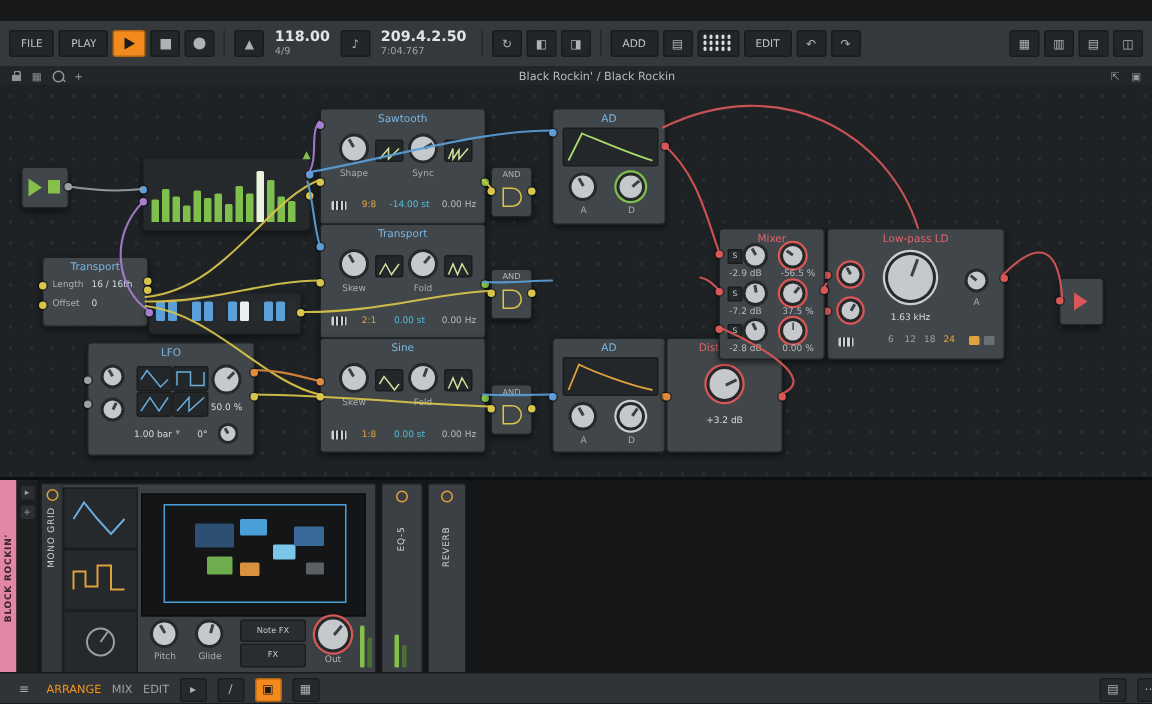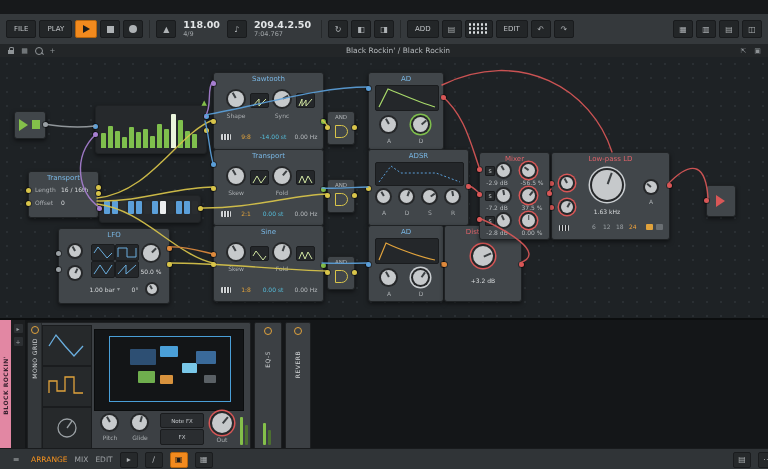--- a/index.html
+++ b/index.html
@@ -436,46 +436,20 @@
         </span>
       <span class="knob k15 rg" style="left:44px;top:44px">
           <i style="transform:translateX(-50%) rotate(50deg)"></i>
         </span>
       <span class="lbl" style="left:15px;top:65px;width:10px">A</span>
       <span class="lbl" style="left:47px;top:65px;width:10px">D</span>
       <span class="port p-b" style="left:-3px;top:13px"></span>
       <span class="port p-r" style="right:-3px;top:22px"></span>
     </div>
 
-    <div class="module" style="left:368px;top:92px;width:99px;height:75px">
-      <span class="mtitle">ADSR</span>
-      <span class="mini-disp" style="left:6px;top:12px;width:87px;height:22px">
-        <svg width="87" height="22">
-            <path d="M3,19 L15,3 L25,10 L60,10 L84,19" fill="none" stroke="#5b9fd9" stroke-width="1" stroke-dasharray="2 2"></path>
-          </svg>
-      </span>
-      <span class="knob k13" style="left:8px;top:40px">
-          <i></i>
-        </span>
-      <span class="knob k13" style="left:31px;top:40px">
-          <i style="transform:translateX(-50%) rotate(20deg)"></i>
-        </span>
-      <span class="knob k13" style="left:54px;top:40px">
-          <i style="transform:translateX(-50%) rotate(55deg)"></i>
-        </span>
-      <span class="knob k13" style="left:77px;top:40px">
-          <i style="transform:translateX(-50%) rotate(-10deg)"></i>
-        </span>
-      <span class="lbl" style="left:10px;top:60px;width:10px">A</span>
-      <span class="lbl" style="left:33px;top:60px;width:10px">D</span>
-      <span class="lbl" style="left:56px;top:60px;width:10px">S</span>
-      <span class="lbl" style="left:79px;top:60px;width:10px">R</span>
-      <span class="port p-y" style="left:-3px;top:36px"></span>
-      <span class="port p-r" style="right:-3px;top:34px"></span>
-    </div>
 
     <div class="module" style="left:368px;top:168px;width:74px;height:75px">
       <span class="mtitle">AD</span>
       <span class="mini-disp" style="left:6px;top:12px;width:62px;height:24px">
         <svg width="62" height="24">
             <path d="M3,21 L10,4 C20,9 44,18 59,21" fill="none" stroke="#e0a23c" stroke-width="1.2"></path>
           </svg>
       </span>
       <span class="knob k15" style="left:12px;top:44px">
           <i></i>

